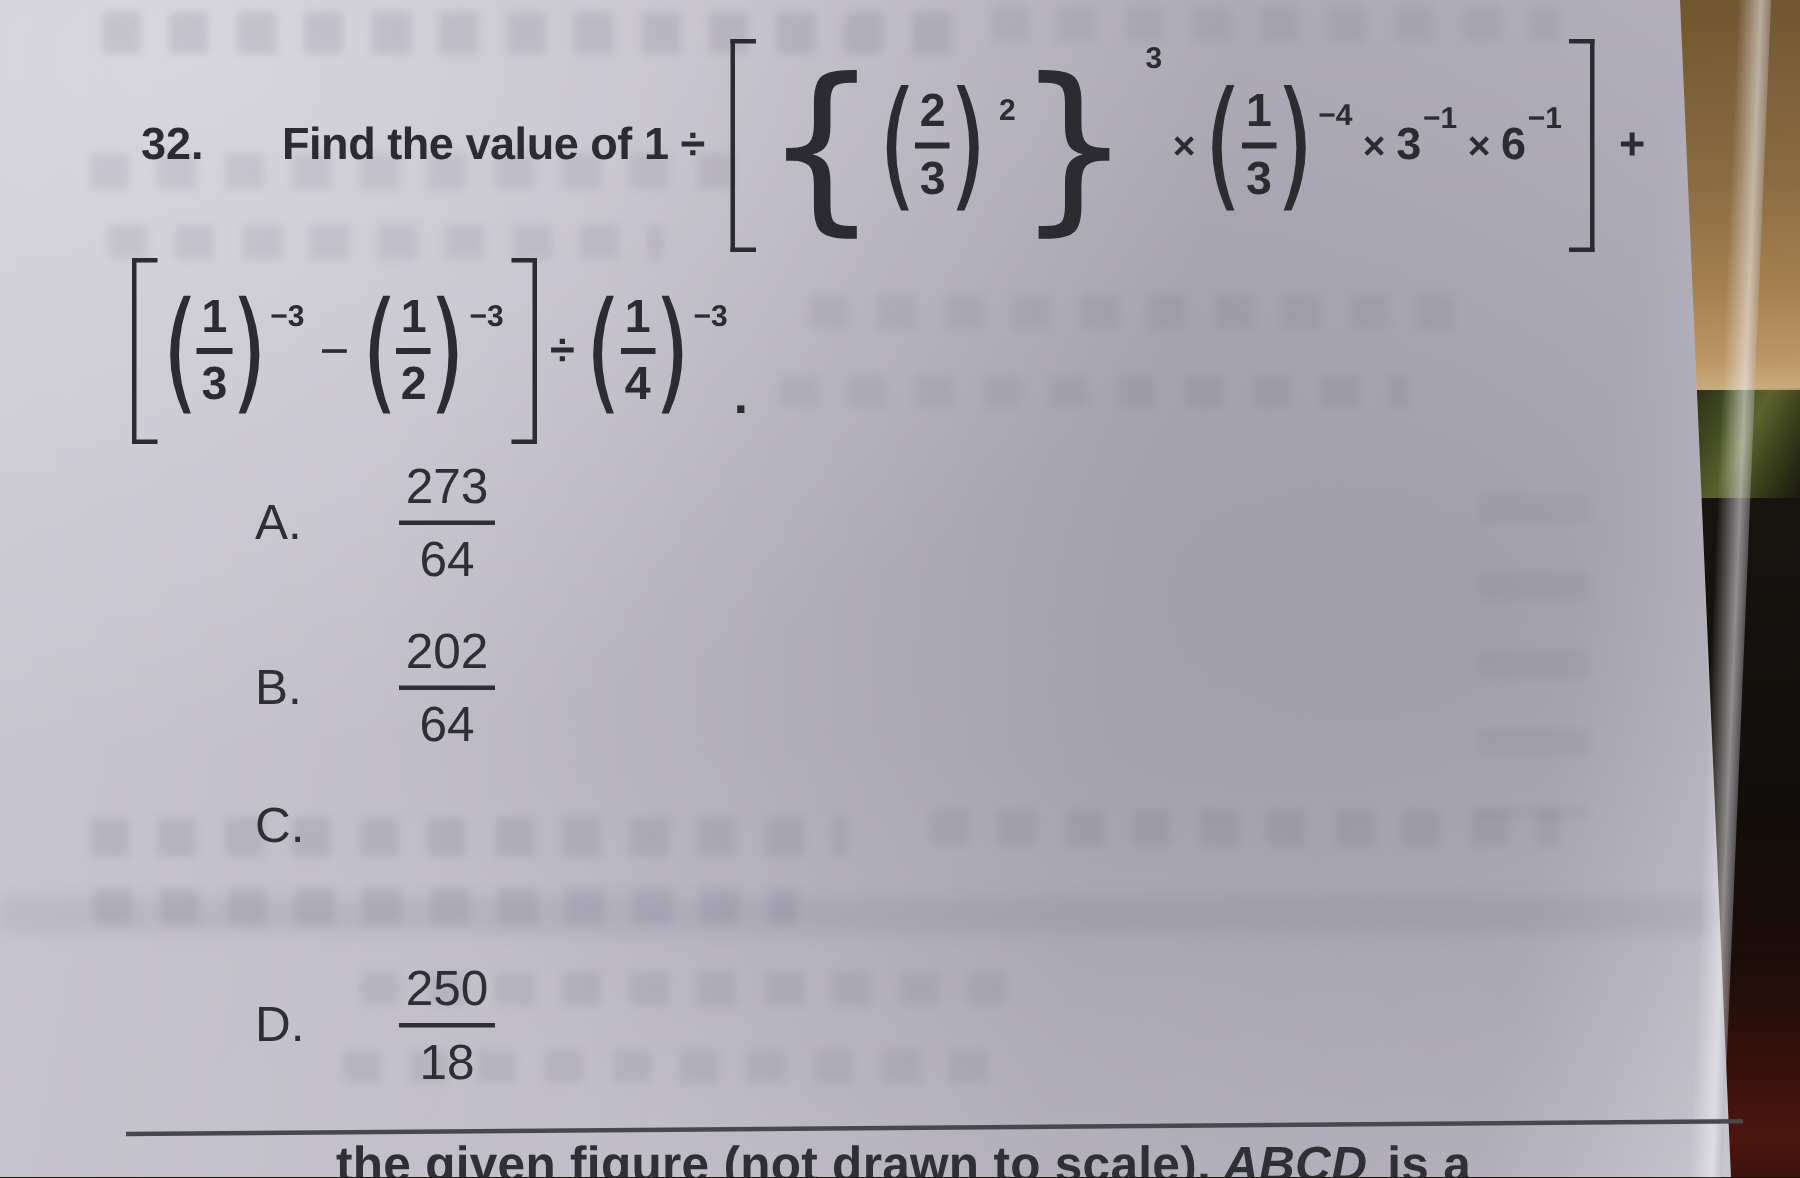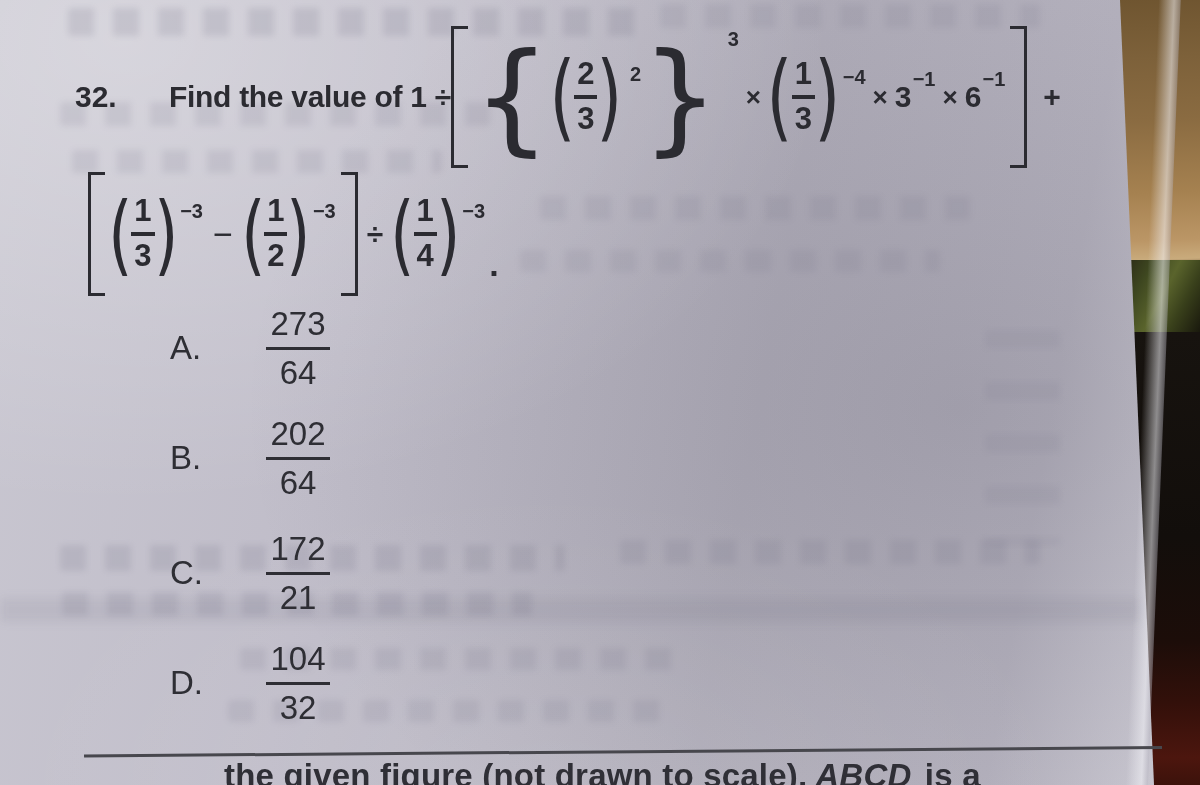--- a/index.html
+++ b/index.html
@@ -41,22 +41,22 @@
   .s10{left:240px;top:648px;width:450px;height:22px;opacity:.34;}
   .s11{left:228px;top:700px;width:440px;height:22px;opacity:.32;}
   .s12{left:985px;top:330px;width:75px;height:215px;opacity:.22;
     background:repeating-linear-gradient(180deg,rgba(104,102,124,.4) 0 18px,rgba(104,102,124,0) 18px 52px);}
   .fold-band{position:absolute;left:0;top:598px;width:1140px;height:24px;
     background:rgba(66,64,86,.08);filter:blur(5px);}
   
   .mline{position:absolute;display:flex;align-items:center;}
   .line1{left:75px;top:26px;height:142px;}
   .line2{left:88px;top:170px;height:128px;}
-  .q-num{font-size:30px;font-weight:700;width:58px;margin-right:36px;}
-  .q-lead{font-size:30px;font-weight:700;letter-spacing:-.3px;margin-right:0;white-space:pre;}
+  .q-num{font-size:30px;font-weight:700;width:58px;margin-right:36px;margin-left:19px;}
+  .q-lead{font-size:30px;font-weight:700;letter-spacing:-.3px;margin-right:17px;white-space:pre;}
   .sqbr{width:14px;align-self:stretch;border:3.5px solid #2b2b31;}
   .sqbr.left{border-right:none;margin-right:5px;}
   .sqbr.right{border-left:none;margin-left:5px;}
   .line2 .sqbr{margin-top:2px;margin-bottom:2px;}
   .brace,.paren{font-family:"DejaVu Sans",sans-serif;font-weight:400;line-height:1;}
   .brace{font-size:122px;}
   .paren{font-size:94px;transform:scaleX(.70);margin:0 -7px;}
   .line2 .paren{font-size:88px;}
   .mfrac{display:flex;flex-direction:column;align-items:center;font-weight:700;font-size:31px;line-height:1.06;margin:0 1px;}
   .mfrac .fbar{height:3.5px;background:#2b2b31;align-self:stretch;margin:4px 0;}
@@ -223,32 +223,27 @@
   <div class="opt o2">
     <span class="olabel">B.</span>
     <span class="ofrac">
       <span>202</span>
       <span class="fbar"></span>
       <span>64</span>
     </span>
   </div>
   <div class="opt o3">
     <span class="olabel">C.</span>
-    <span class="ofrac">
-      <span>172</span>
-      <span class="fbar"></span>
-      <span>21</span>
-    </span>
   </div>
   <div class="opt o4">
     <span class="olabel">D.</span>
     <span class="ofrac">
-      <span>104</span>
+      <span>250</span>
       <span class="fbar"></span>
-      <span>32</span>
+      <span>18</span>
     </span>
   </div>
 
   <div class="divider"></div>
   <div class="fragment">
     <span>the given figure (not drawn to scale),</span><span class="abcd">ABCD</span><span> is a</span>
   </div>
 
 </div>
 

